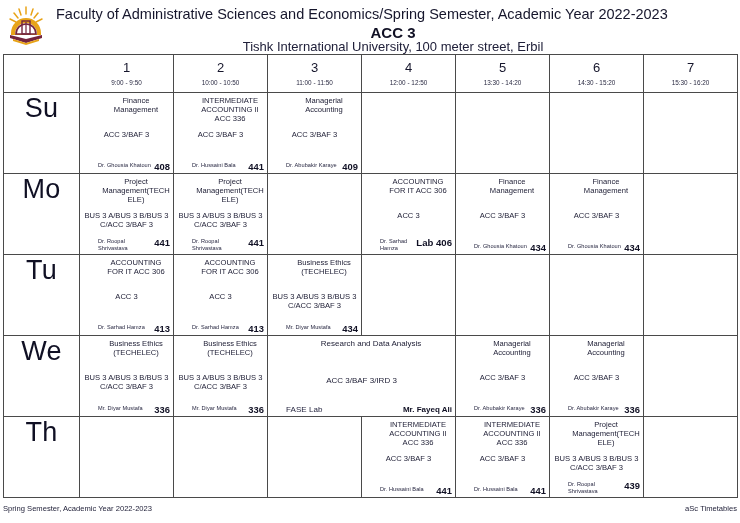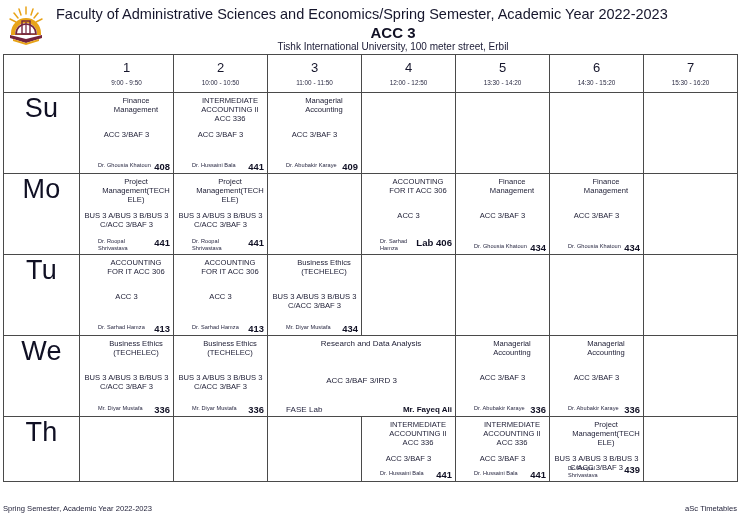--- a/index.html
+++ b/index.html
@@ -39,21 +39,21 @@
   .title-course {
     text-align: center;
     font-size: 15px;
     font-weight: bold;
     line-height: 15px;
     padding-right: 10px;
     color: #101024;
   }
   .title-sub {
     text-align: center;
-    font-size: 10px;
+    font-size: 13px;
     line-height: 13px;
     padding-right: 10px;
     color: #20203a;
   }
 
   
   table.tt {
     border-collapse: collapse;
     table-layout: fixed;
     width: 734px;
@@ -87,21 +87,21 @@
 
   
   .day-cell {
     text-align: center;
     vertical-align: middle;
     font-size: 27px;
     color: #101024;
     letter-spacing: .3px;
   }
   .body-row td { height: 81px; }
-  .body-row.last td { height: 65px; }
+  .body-row.last td { height: 81px; }
 
   
   .lesson {
     position: relative;
     width: 100%; height: 100%;
     padding: 3px 2px 0 2px;
   }
   .l-subj {
     text-align: center;
     font-size: 7.6px;

